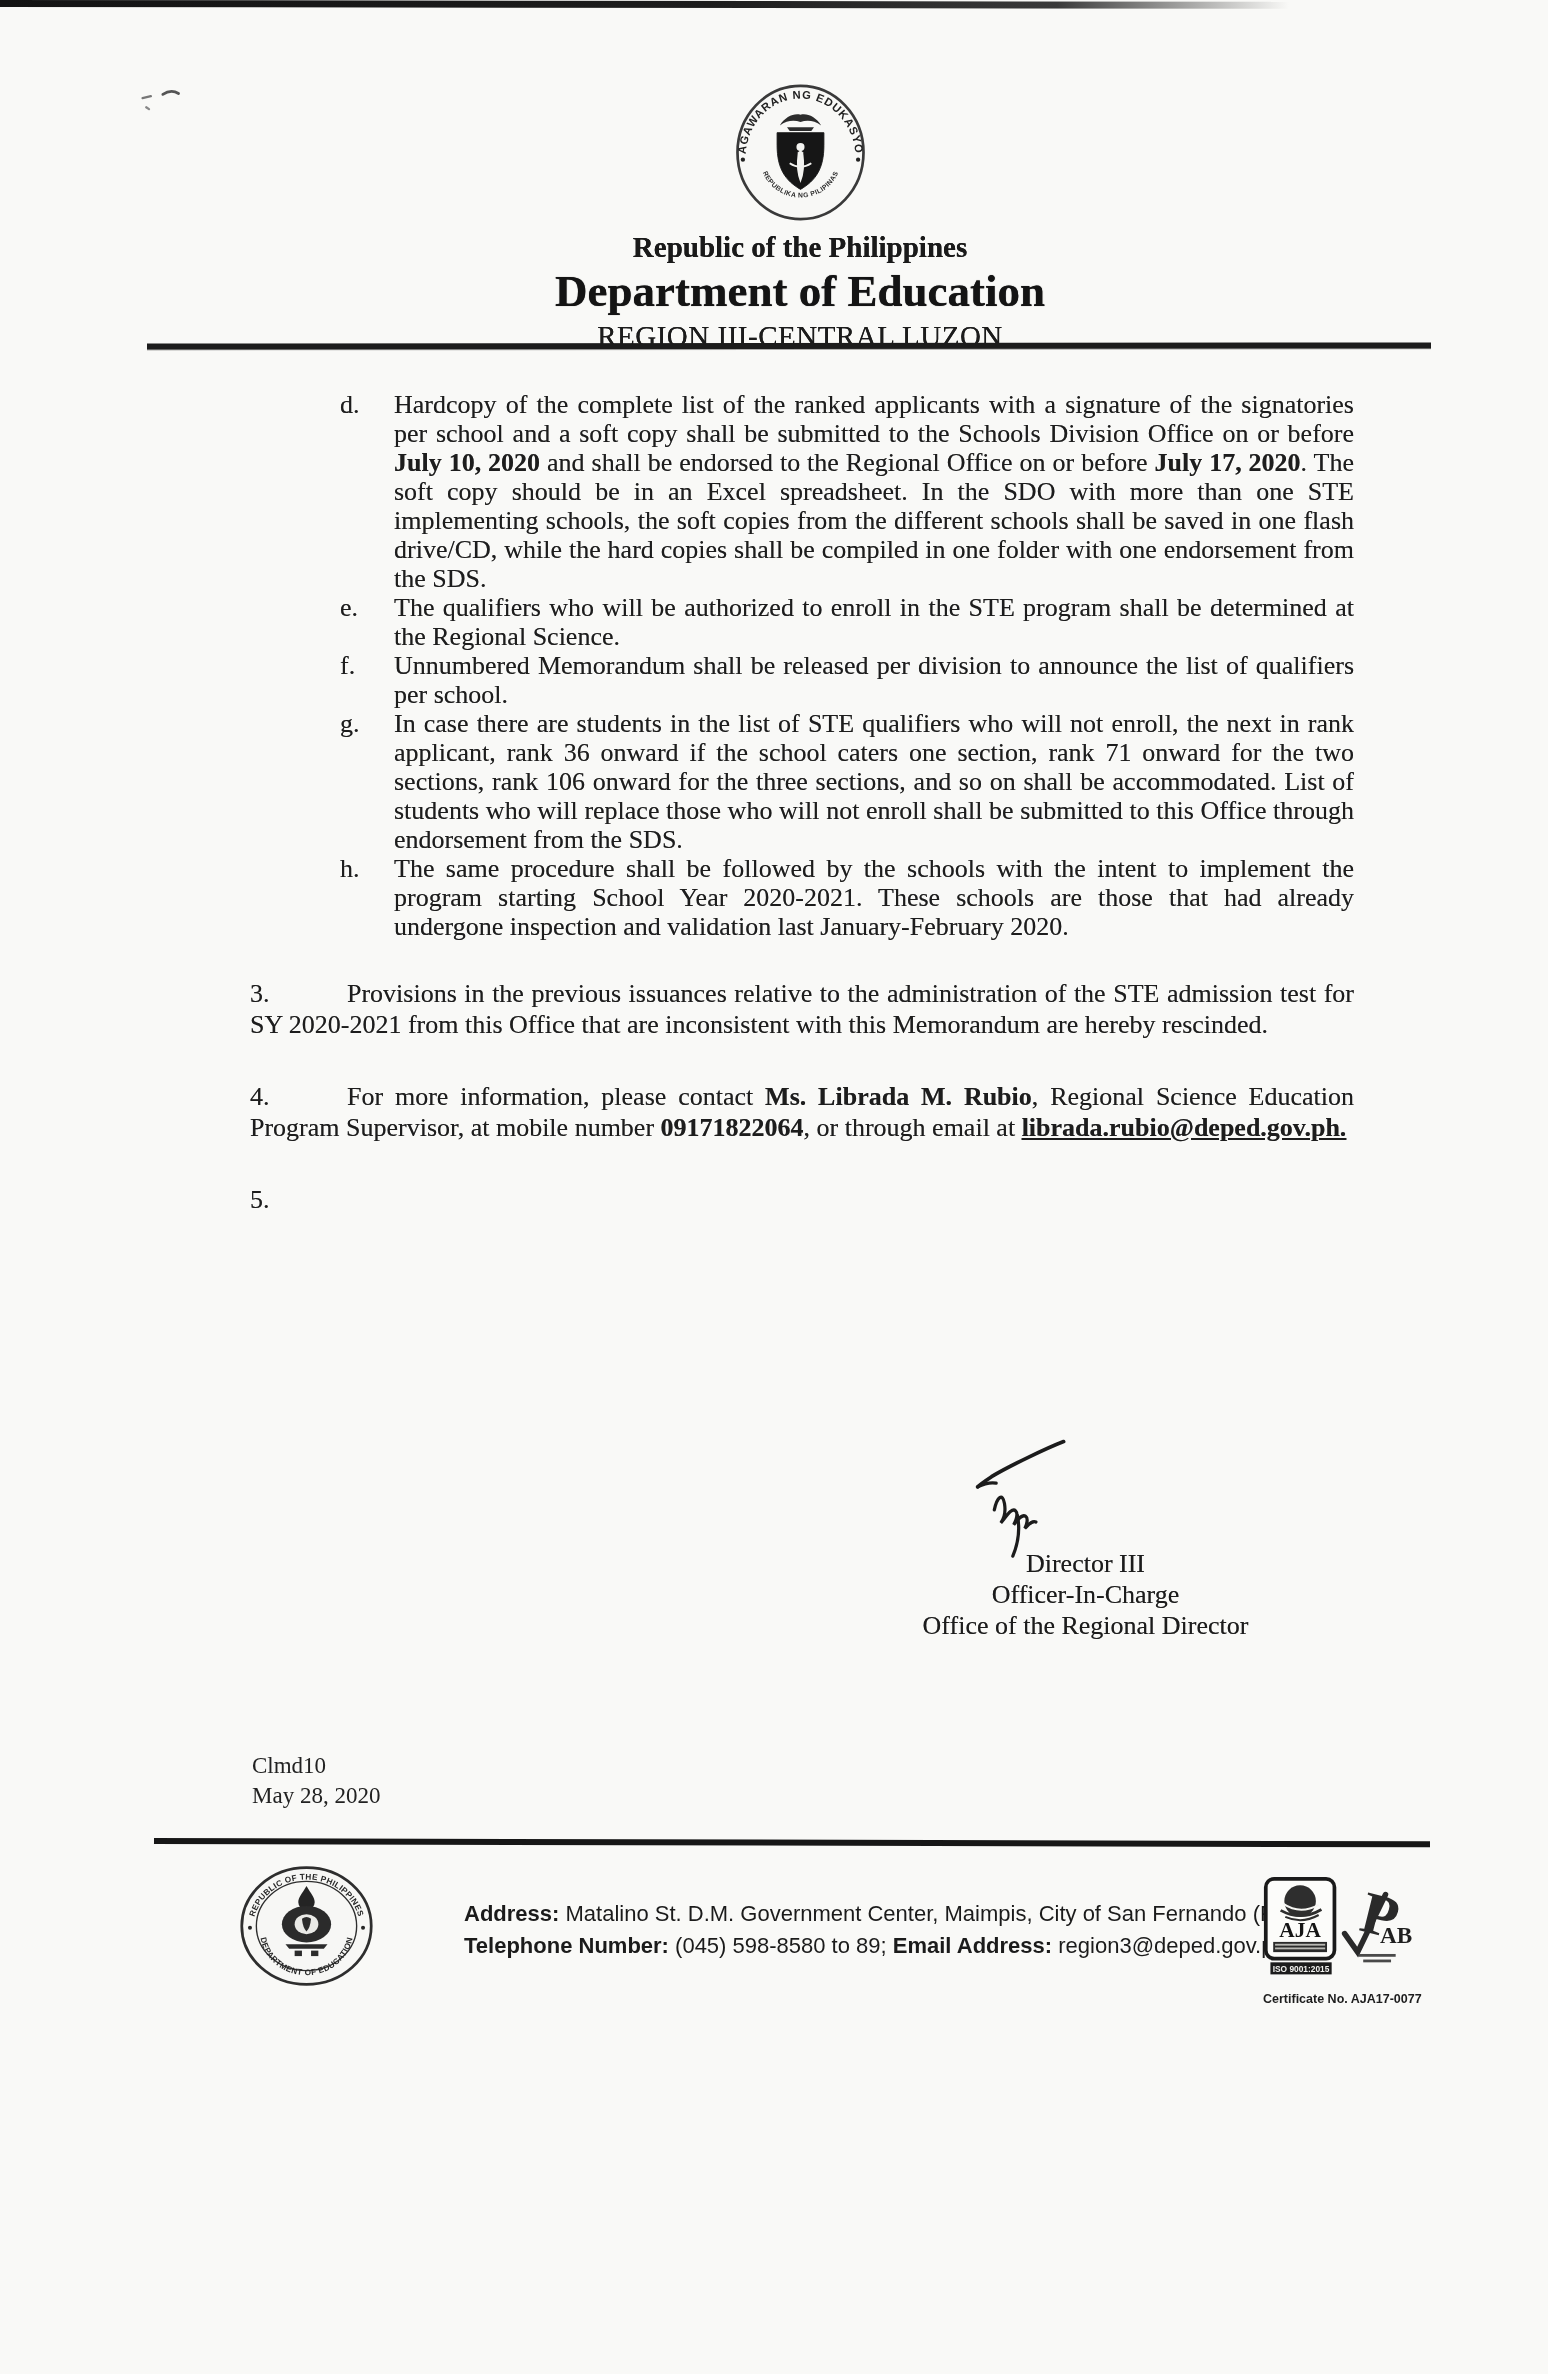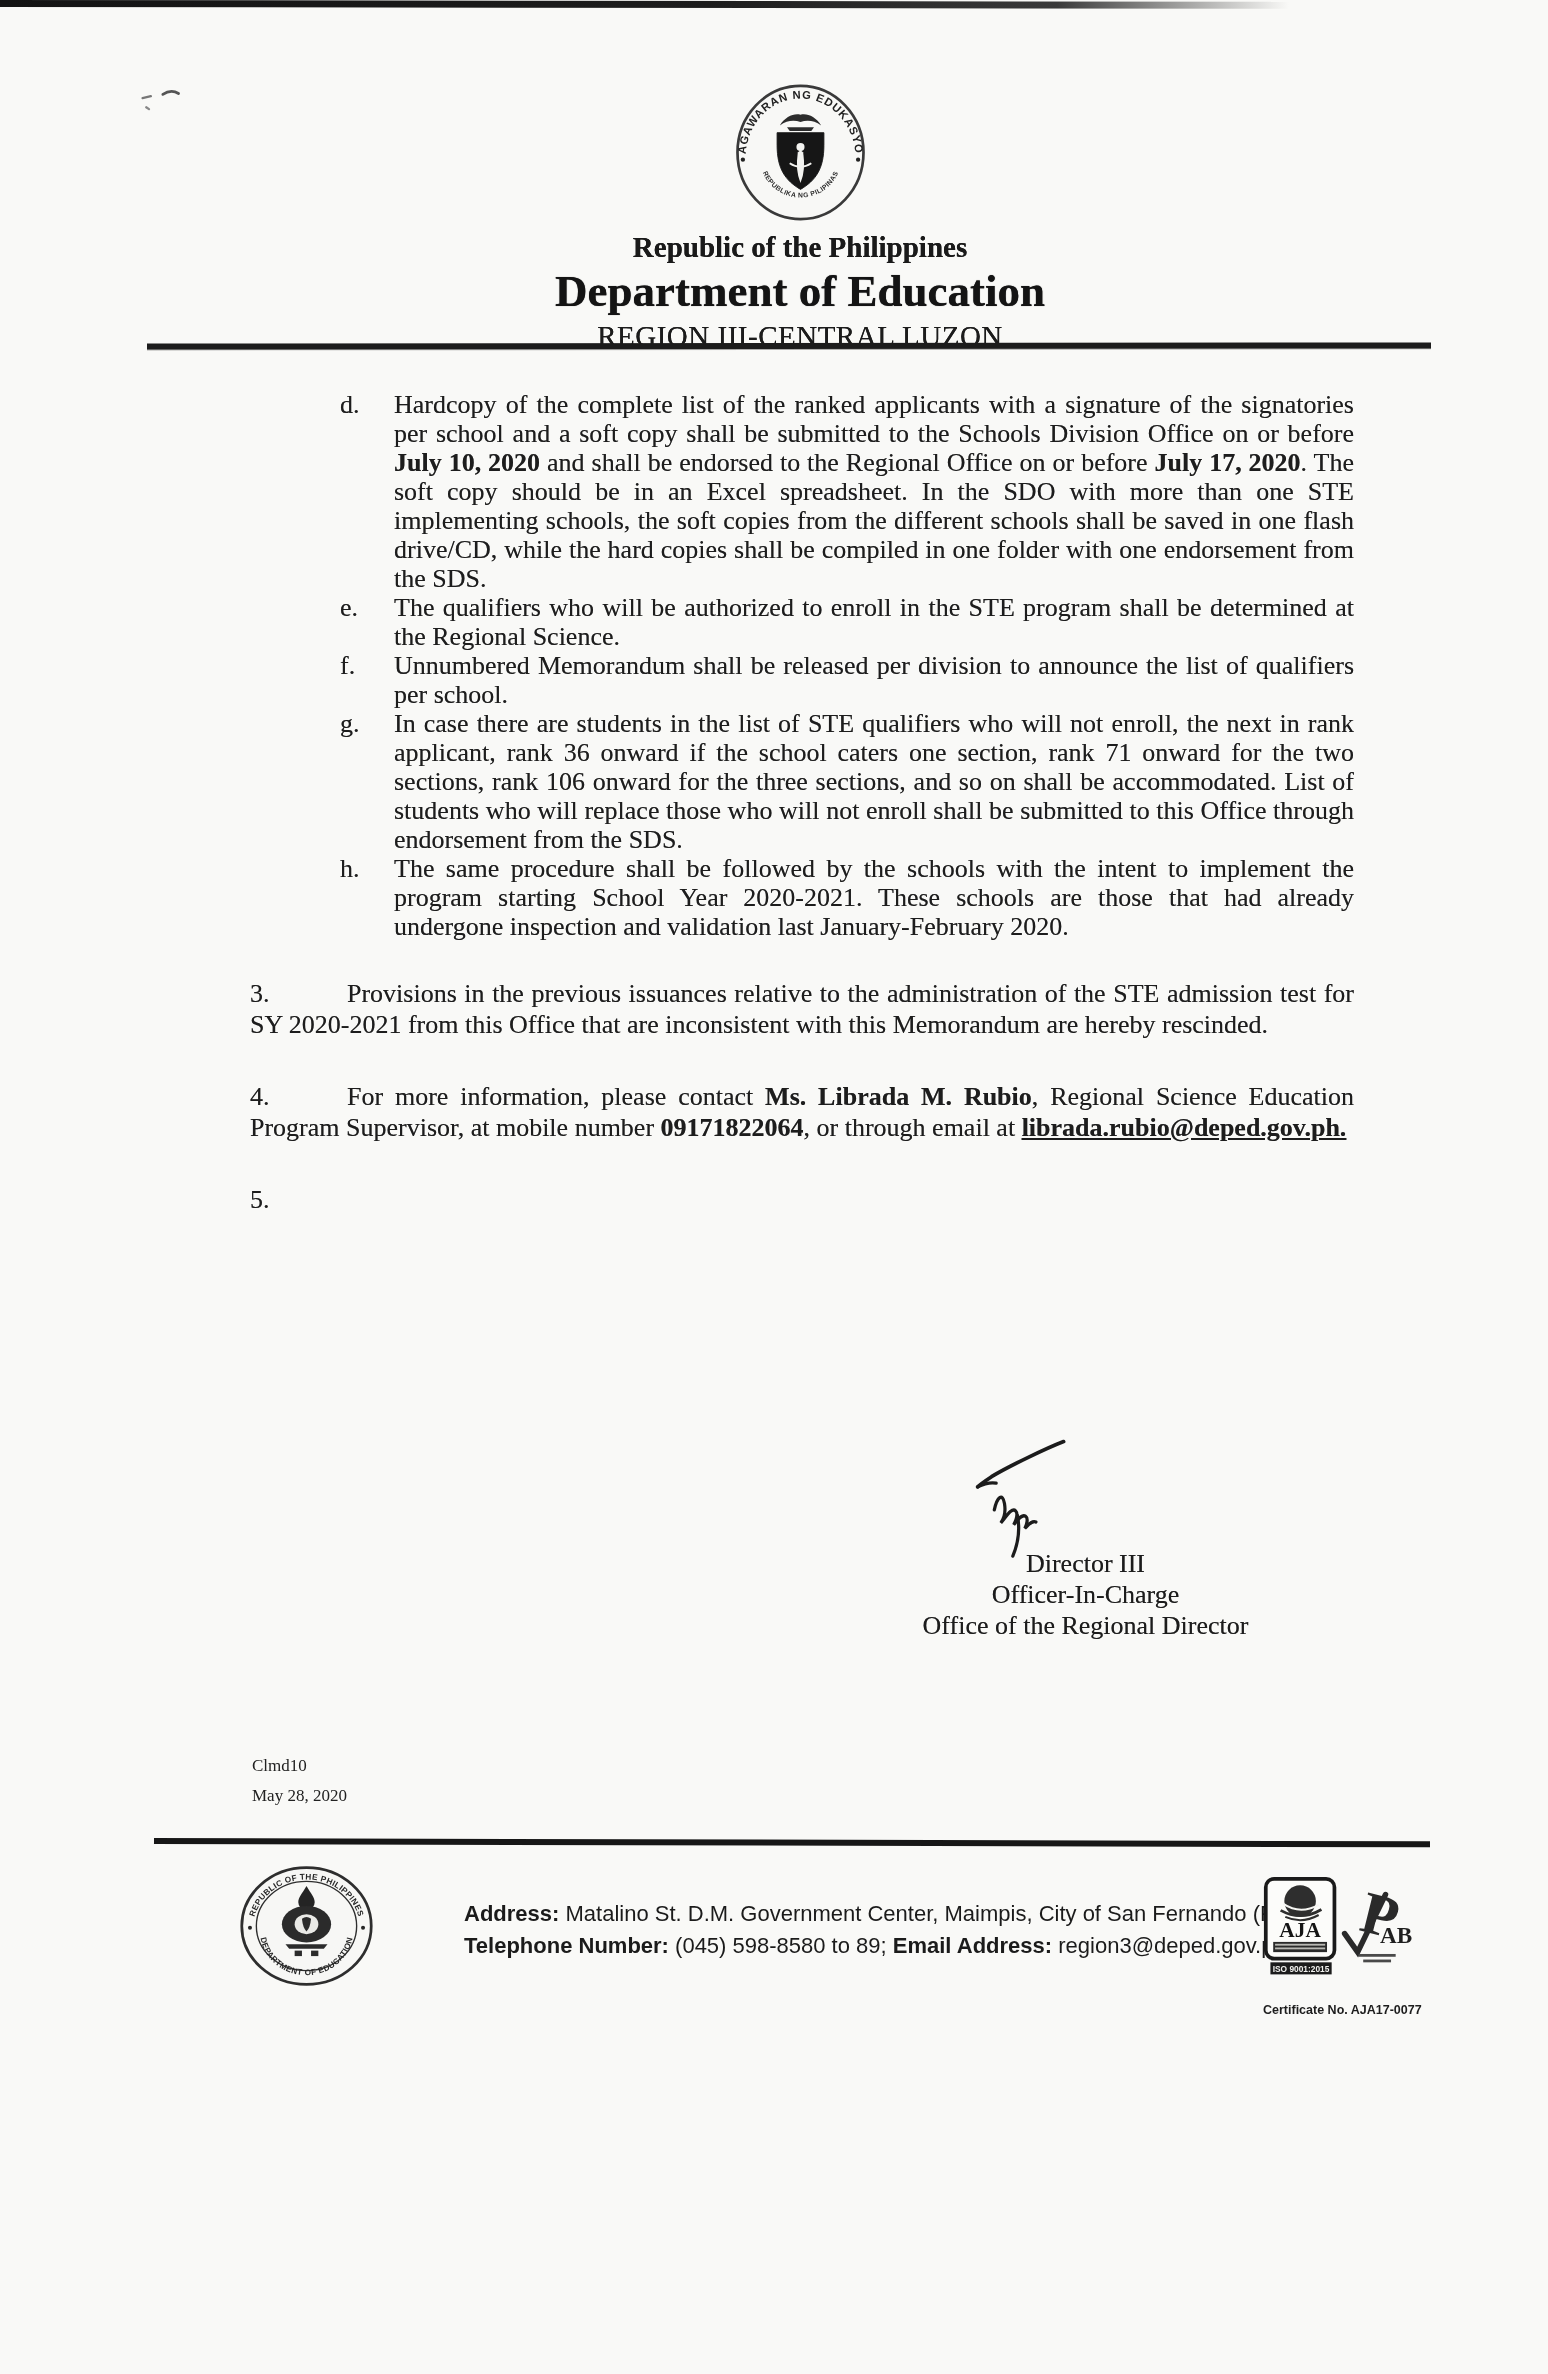--- a/index.html
+++ b/index.html
@@ -36,35 +36,35 @@
   .para{position:relative;line-height:31px;text-indent:97px;margin:0;}
   .para .pnum{position:absolute;left:0;top:0;text-indent:0;}
   .para-3{margin-top:37px;}
   .para-4{margin-top:41px;}
   .para-5{margin-top:41px;}
   
   .signature-svg{position:absolute;left:969px;top:1436px;}
   .signee{position:absolute;left:798px;top:1548px;width:575px;text-align:center;line-height:31px;font-size:26px;color:#1c1c1c;text-shadow:0 0 0.5px rgba(28,28,28,.6);}
   .signee .name{font-weight:bold;font-size:27px;}
   
-  .footnote{position:absolute;left:252px;top:1751px;font-size:17px;line-height:30px;color:#222;}
+  .footnote{position:absolute;left:252px;top:1751px;font-size:23px;line-height:30px;color:#222;}
   
   .rule-footer{
     position:absolute;top:1838px;left:154px;width:1276px;height:5.6px;background:#171717;
     transform:rotate(0.15deg);transform-origin:left top;
   }
   .seal-footer{position:absolute;left:238px;top:1864px;}
   .contact{
     position:absolute;left:464px;top:1898px;width:816px;
     font-family:"Liberation Sans","DejaVu Sans",sans-serif;
     font-size:22px;line-height:32px;color:#1b1b1b;white-space:nowrap;overflow:hidden;
   }
   .contact b{font-weight:bold;text-align:right;}
   .certblock{position:absolute;left:1263px;top:1876px;width:172px;font-family:"Liberation Sans","DejaVu Sans",sans-serif;}
-  .cert-text{margin-top:20px;font-size:12.5px;font-weight:bold;color:#1d1d1d;letter-spacing:0px;}
+  .cert-text{margin-top:9px;font-size:12.5px;font-weight:bold;color:#1d1d1d;letter-spacing:0px;}
   .svgtext{font-family:"Liberation Sans","DejaVu Sans",sans-serif;}
 </style>
 </head>
 <body>
 
 <div class="page">
 
   <div class="scanline-top"></div>
   <svg class="smudge" width="48" height="32" viewBox="0 0 52 34">
     <path d="M28,12 C34,8 40,8 45,11" stroke="#555" stroke-width="3" fill="none" stroke-linecap="round"></path>

